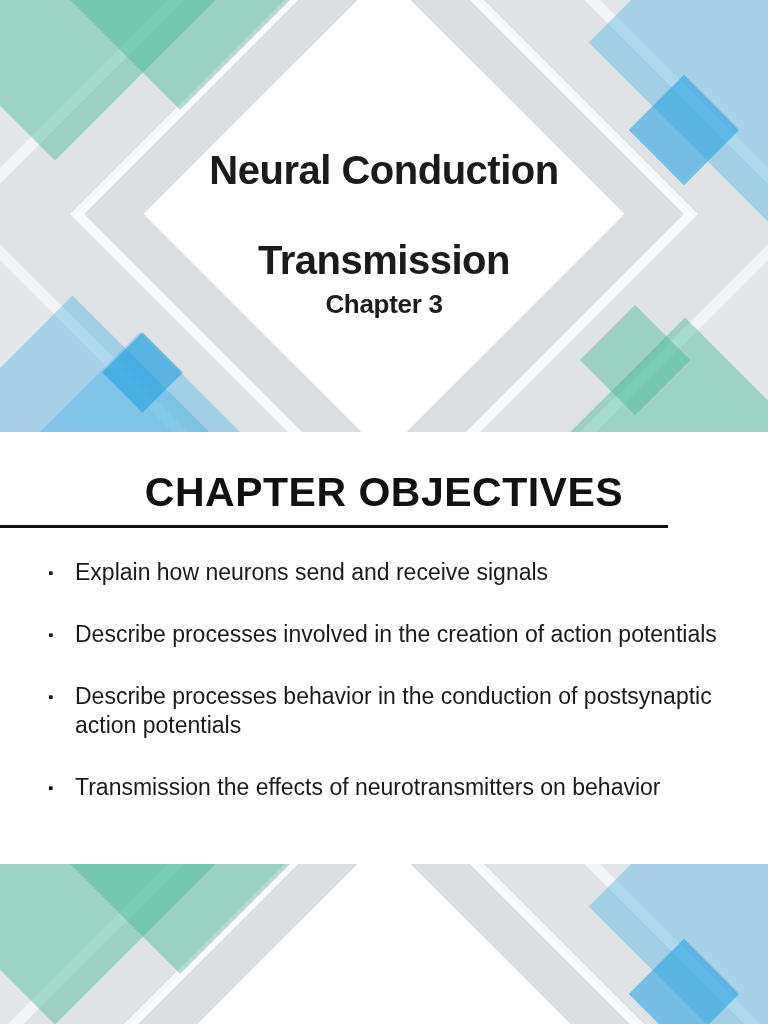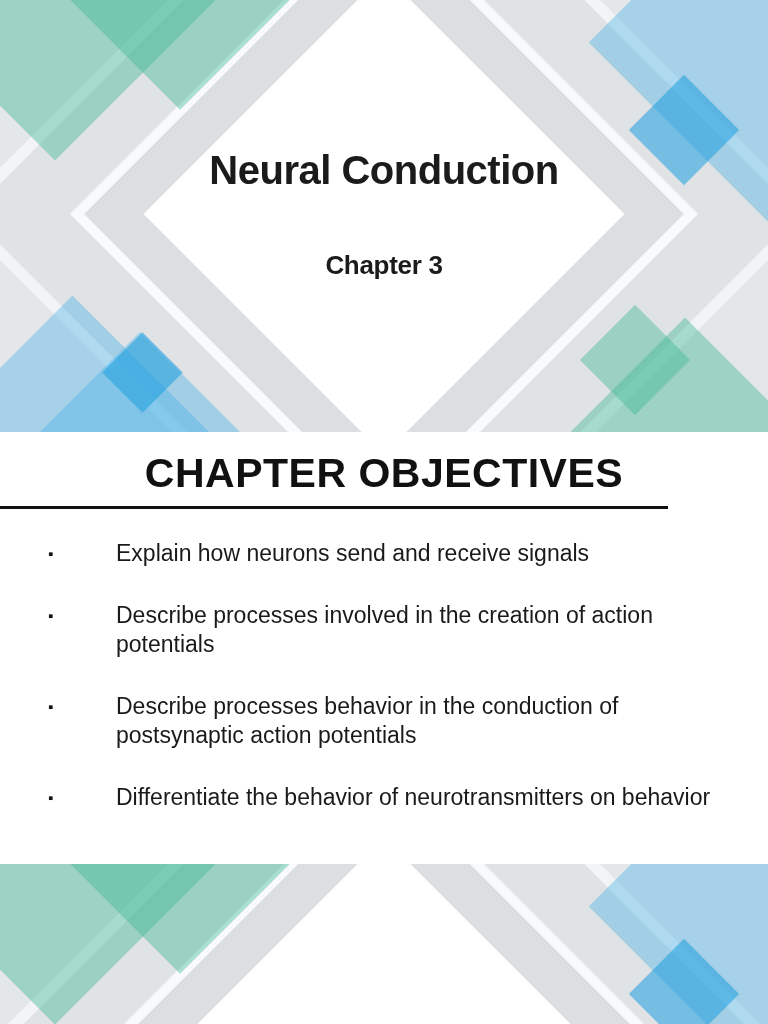--- a/index.html
+++ b/index.html
@@ -43,46 +43,46 @@
   
   .title-text{
     position:absolute;left:0;right:0;top:148px;
     text-align:center;color:#1b1b1b;
   }
   .deck-title{
     font-size:40px;font-weight:bold;line-height:1.13;letter-spacing:-0.5px;
     margin:0;
   }
   .deck-subtitle{
-    font-size:26px;font-weight:bold;margin-top:12px;letter-spacing:-0.3px;
+    font-size:26px;font-weight:bold;margin-top:5px;letter-spacing:-0.3px;
   }
 
   
   .slide-objectives{color:#1a1a1a;}
   .obj-heading{
-    margin:0;padding-top:19px;text-align:center;
+    margin:0;padding-top:38px;text-align:center;
     font-size:41px;font-weight:bold;letter-spacing:0.5px;line-height:1.1;
     color:#111111;
   }
   .heading-rule{
     width:668px;height:3px;background:#101010;border:none;
     margin:10px 0 0 0;
   }
   .obj-list{
     list-style:none;margin:30px 0 0 0;padding:0 16px 0 48px;
   }
   .obj-item{
     display:flex;align-items:flex-start;
     font-size:23px;line-height:1.26;margin-bottom:33px;color:#1a1a1a;
   }
   .obj-item:last-child{margin-bottom:0;}
   .bullet{
     flex:0 0 auto;width:27px;font-size:15px;line-height:29px;color:#111111;
   }
-  .obj-text{flex:1 1 auto;margin-left:41px;}
+  .obj-text{flex:1 1 auto;}
 </style>
 </head>
 <body>
 
 <div class="page">
 
   <section class="slide slide-title-deck">
     <div class="deco">
       <div class="dm ring-stripe-outer"></div>
       <div class="dm ring-gray-mid"></div>
@@ -96,20 +96,21 @@
       <div class="dm bm b3"></div>
       <div class="dm bm b4"></div>
       <div class="dm bm-strong b5"></div>
       <div class="dm gm g3"></div>
       <div class="dm gm g4"></div>
     </div>
     <div class="title-text">
       <h1 class="deck-title">
         <span>Neural Conduction</span><br>
         <br>
+        <span>Transmission</span>
       </h1>
       <div class="deck-subtitle">Chapter 3</div>
     </div>
   </section>
 
   <section class="slide slide-objectives">
     <h2 class="obj-heading">CHAPTER OBJECTIVES</h2>
     <div class="heading-rule"></div>
     <ul class="obj-list">
       <li class="obj-item">
@@ -119,21 +120,21 @@
       <li class="obj-item">
         <span class="bullet">▪</span>
         <span class="obj-text">Describe processes involved in the creation of action potentials</span>
       </li>
       <li class="obj-item">
         <span class="bullet">▪</span>
         <span class="obj-text">Describe processes behavior in the conduction of postsynaptic action potentials</span>
       </li>
       <li class="obj-item">
         <span class="bullet">▪</span>
-        <span class="obj-text">Differentiate the behavior of neurotransmitters on behavior</span>
+        <span class="obj-text">Transmission the effects of neurotransmitters on behavior</span>
       </li>
     </ul>
   </section>
 
   <section class="slide slide-next">
     <div class="deco">
       <div class="dm ring-stripe-outer"></div>
       <div class="dm ring-gray-mid"></div>
       <div class="dm ring-stripe-in"></div>
       <div class="dm ring-gray-dark"></div>

